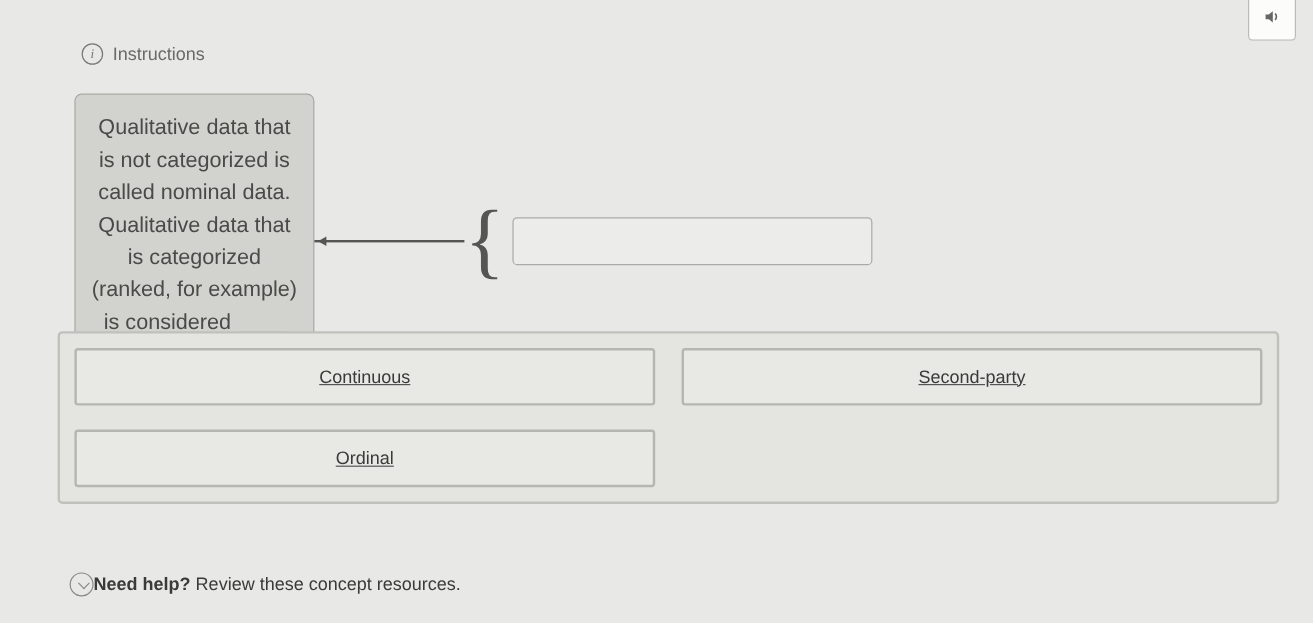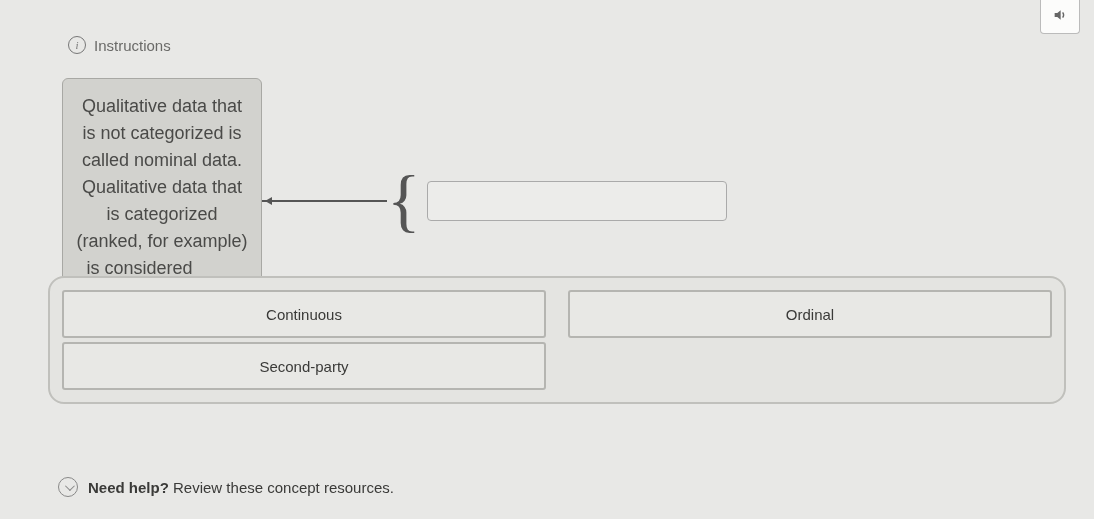--- a/index.html
+++ b/index.html
@@ -99,46 +99,46 @@
       border: 1px solid #aaa;
       border-radius: 4px;
       background: #ececea;
     }
     .options-panel {
       position: absolute;
       top: 276px;
       left: 48px;
       right: 28px;
       border: 2px solid #c0c0bc;
-      border-radius: 16px;
+      border-radius: 4px;
       background: #e4e4e1;
       padding: 12px;
       display: grid;
       grid-template-columns: 1fr 1fr;
-      gap: 4px 22px;
+      gap: 20px 22px;
+      text-decoration: underline;
     }
     .option {
       border: 2px solid #b5b5b1;
       border-radius: 3px;
       background: #e8e8e5;
       height: 48px;
       display: flex;
       align-items: center;
       justify-content: center;
       font-size: 15px;
       color: #3a3a38;
       cursor: grab;
     }
     .help-row {
       position: absolute;
       bottom: 22px;
       left: 58px;
       display: flex;
       align-items: center;
-      gap: 10px;
       font-size: 15px;
       color: #3a3a38;
     }
     .chevron-circle {
       width: 20px;
       height: 20px;
       border: 1.5px solid #888;
       border-radius: 50%;
       display: inline-flex;
       align-items: center;
@@ -174,22 +174,22 @@
   <div class="question-card">Qualitative data that is not categorized is called nominal data. Qualitative data that is categorized (ranked, for example) is considered ____ data.</div>
   <div class="arrow">
     <div class="arrow-line"></div>
   </div>
   <div class="brace">{</div>
   <div class="answer-slot"></div>
 </div>
 
 <div class="options-panel">
   <div class="option">Continuous</div>
+  <div class="option">Second-party</div>
   <div class="option">Ordinal</div>
-  <div class="option">Second-party</div>
 </div>
 
 <div class="help-row">
   <span class="chevron-circle">
     <span class="chevron-down"></span>
   </span>
   <span class="help-text">
     <b>Need help? </b><span>Review these concept resources.</span>
   </span>
 </div>

